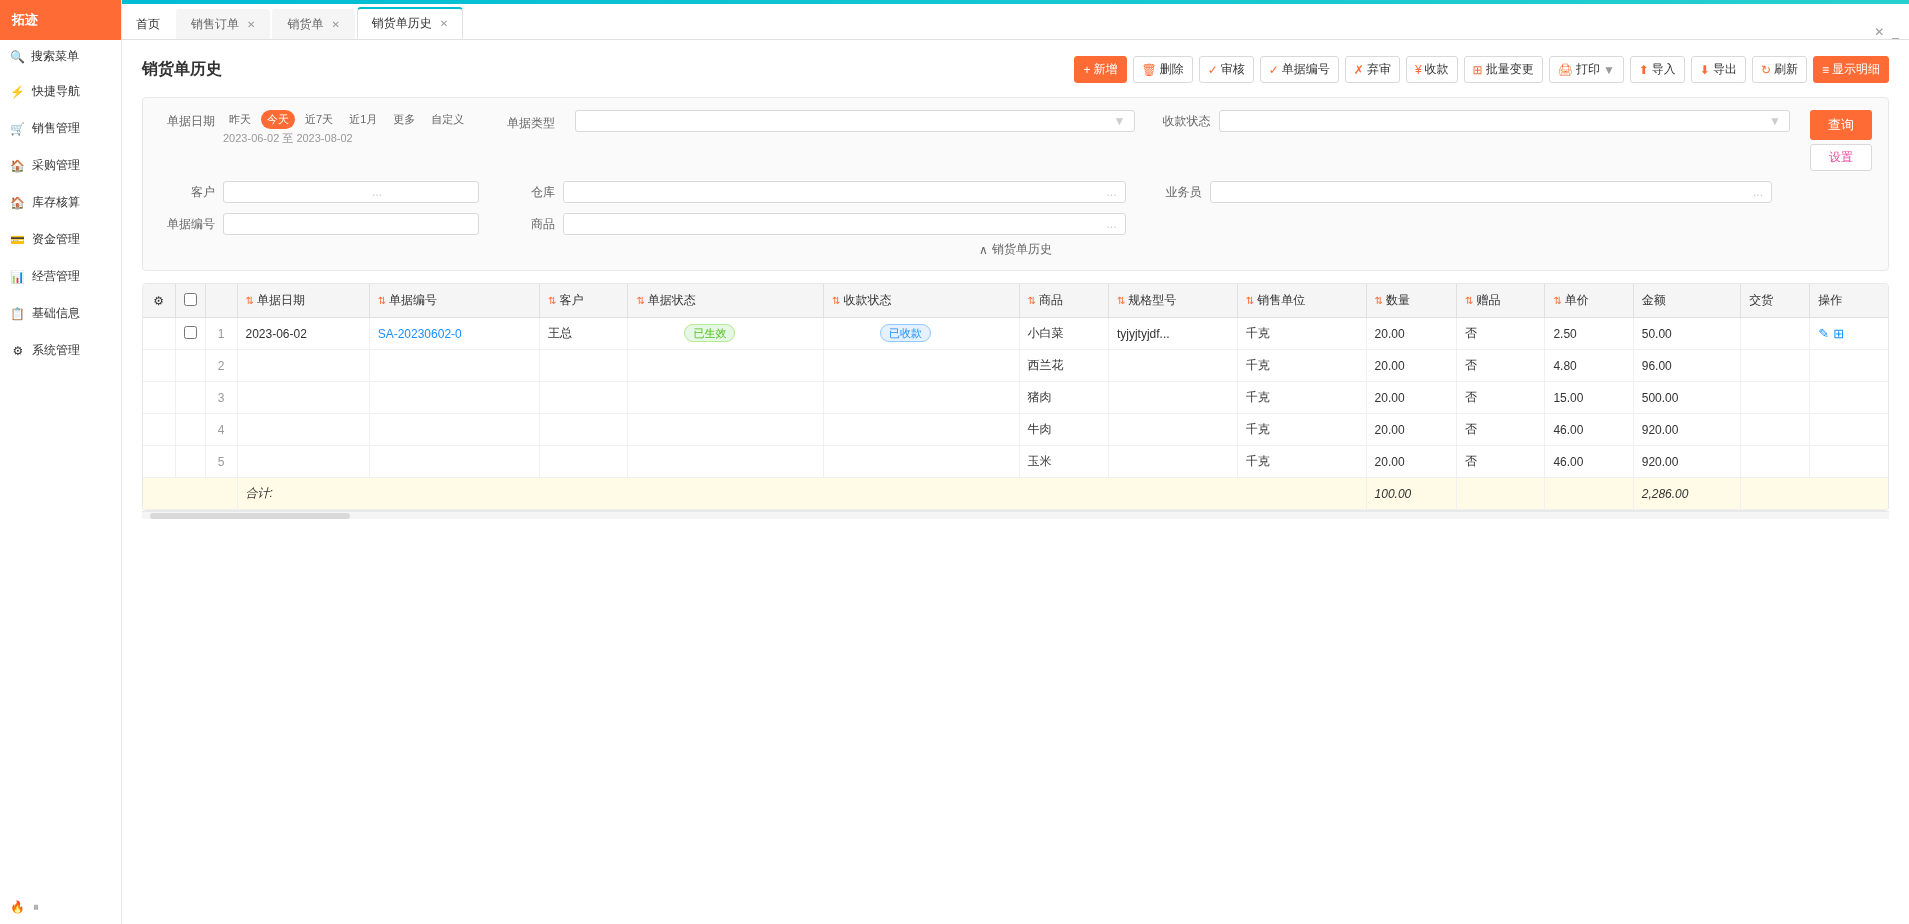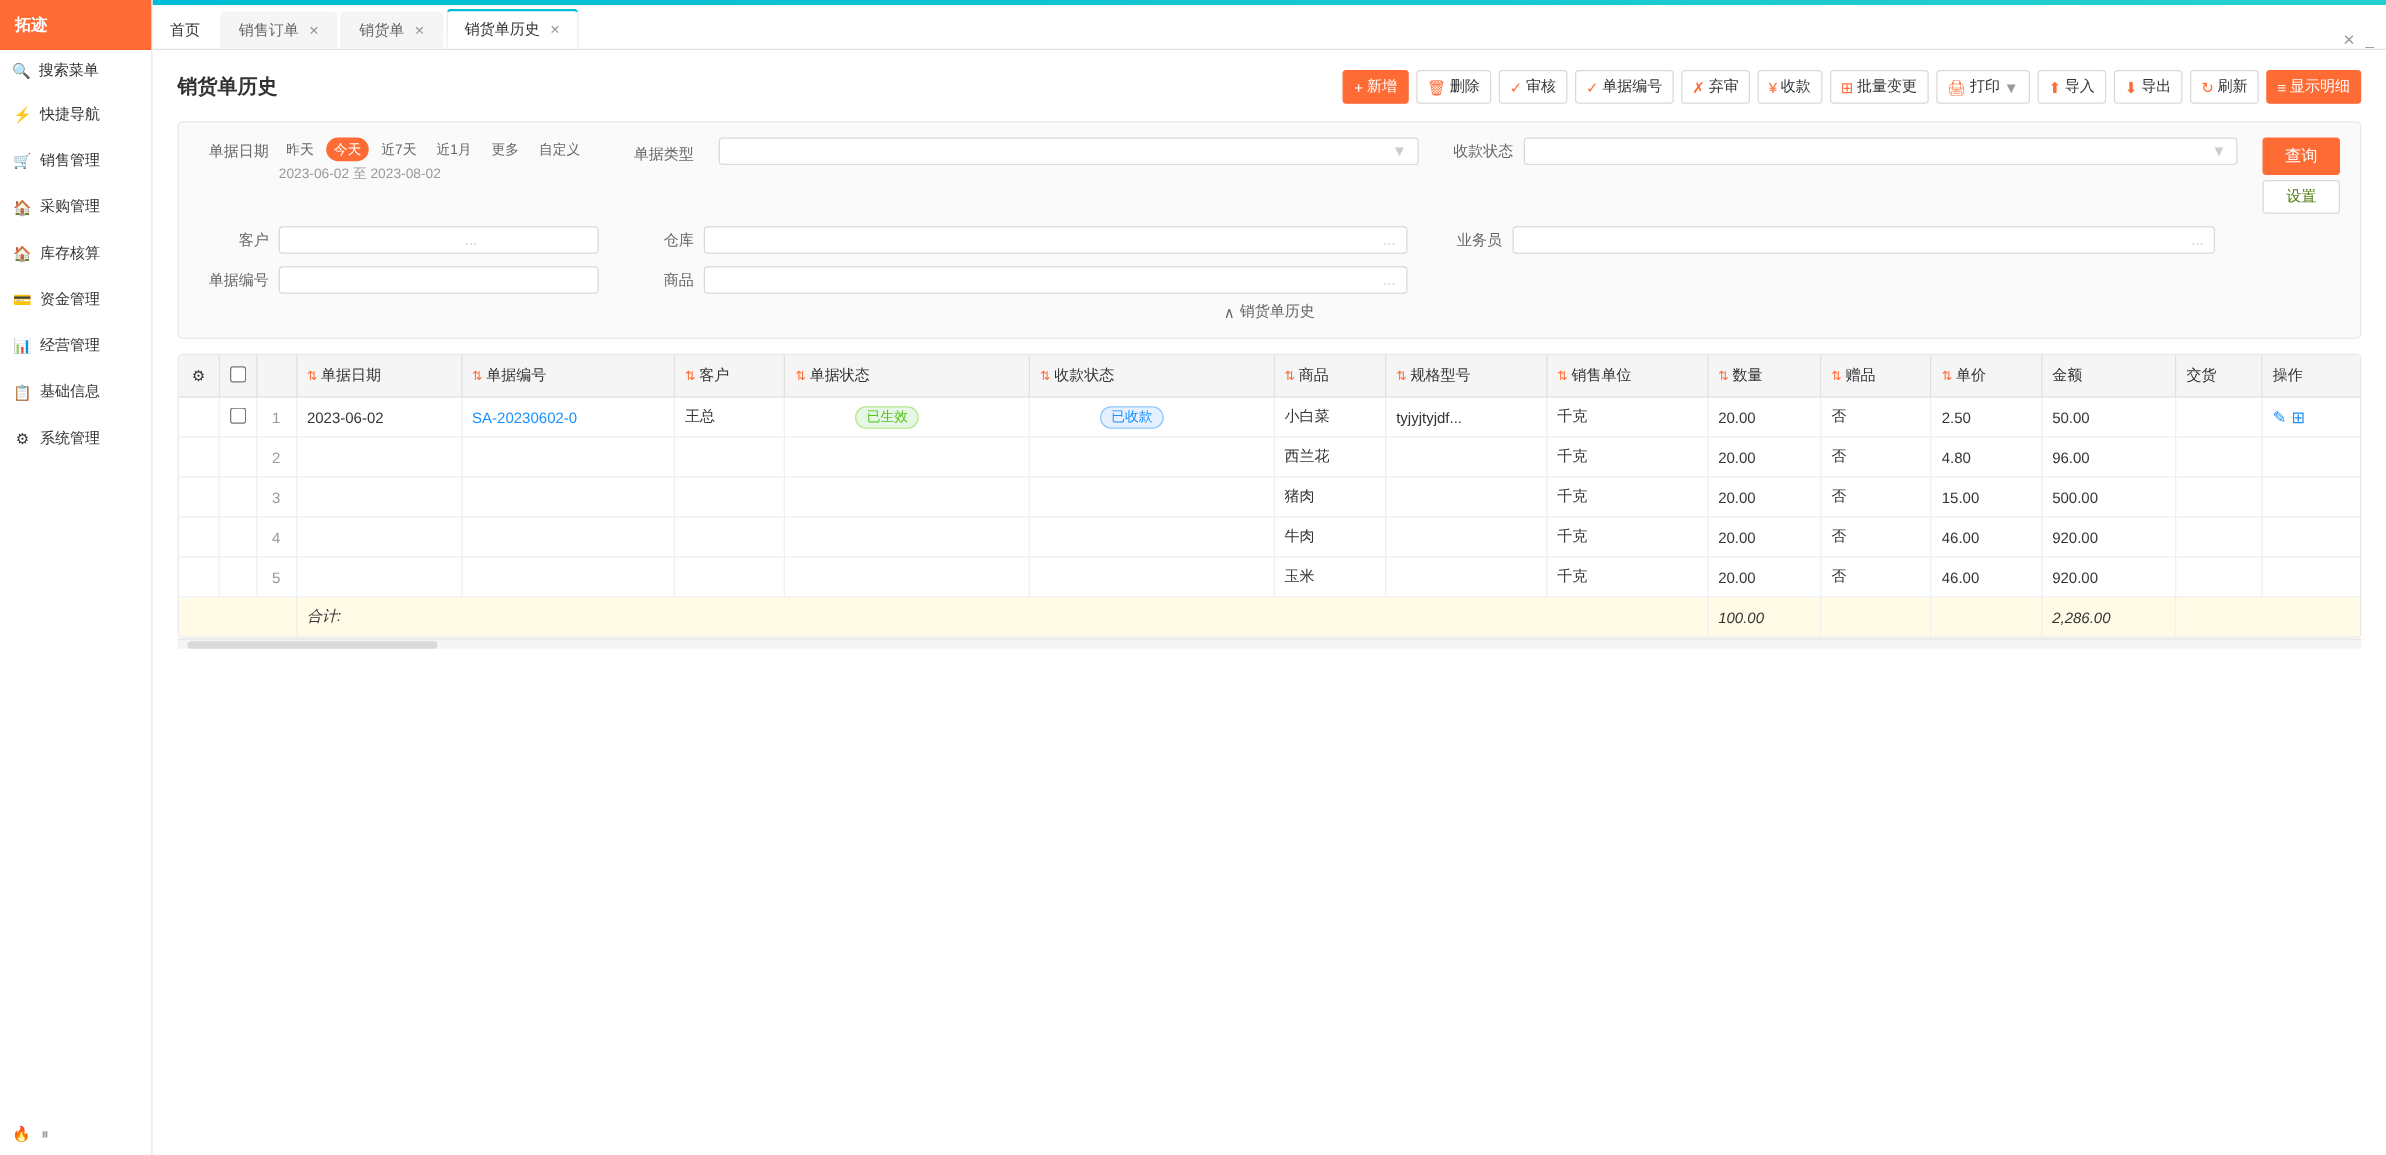--- a/index.html
+++ b/index.html
@@ -39,21 +39,21 @@
     
     .filter-section { border: 1px solid #e8e8e8; border-radius: 4px; padding: 12px 16px; margin-bottom: 12px; background: #fafafa; }
     .date-shortcut { padding: 2px 6px; border-radius: 3px; font-size: 11px; cursor: pointer; color: #666; }
     .date-shortcut.active { background: #ff6b35; color: white; border-radius: 10px; }
     .date-range { color: #999; font-size: 11px; margin-top: 2px; }
     .collapse-btn { display: flex; align-items: center; justify-content: center; cursor: pointer; color: #666; font-size: 12px; gap: 4px; margin-top: 4px; }
 
     
     .query-btn-group { display: flex; flex-direction: column; gap: 4px; }
     .btn-query { background: #ff6b35; color: white; border: none; padding: 6px 18px; border-radius: 3px; cursor: pointer; font-size: 13px; }
-    .btn-settings { background: #fff; color: #4d7c0f; border: 1px solid #d9d9d9; padding: 4px 14px; border-radius: 3px; cursor: pointer; font-size: 12px; }
+    .btn-settings { background: #fff; color: #ec4899; border: 1px solid #d9d9d9; padding: 4px 14px; border-radius: 3px; cursor: pointer; font-size: 12px; }
 
     
     .table-wrap { border: 1px solid #e8e8e8; border-radius: 4px; overflow: hidden; }
     table { width: 100%; border-collapse: collapse; font-size: 12px; }
     thead tr { background: #f5f5f5; }
     th { padding: 8px 8px; text-align: left; color: #333; font-weight: 500; border-bottom: 1px solid #e0e0e0; border-right: 1px solid #e0e0e0; white-space: nowrap; }
     th:last-child { border-right: none; }
     td { padding: 7px 8px; border-bottom: 1px solid #f0f0f0; border-right: 1px solid #f0f0f0; color: #333; }
     td:last-child { border-right: none; }
     .sort-icon { color: #ff6b35; font-size: 10px; }

